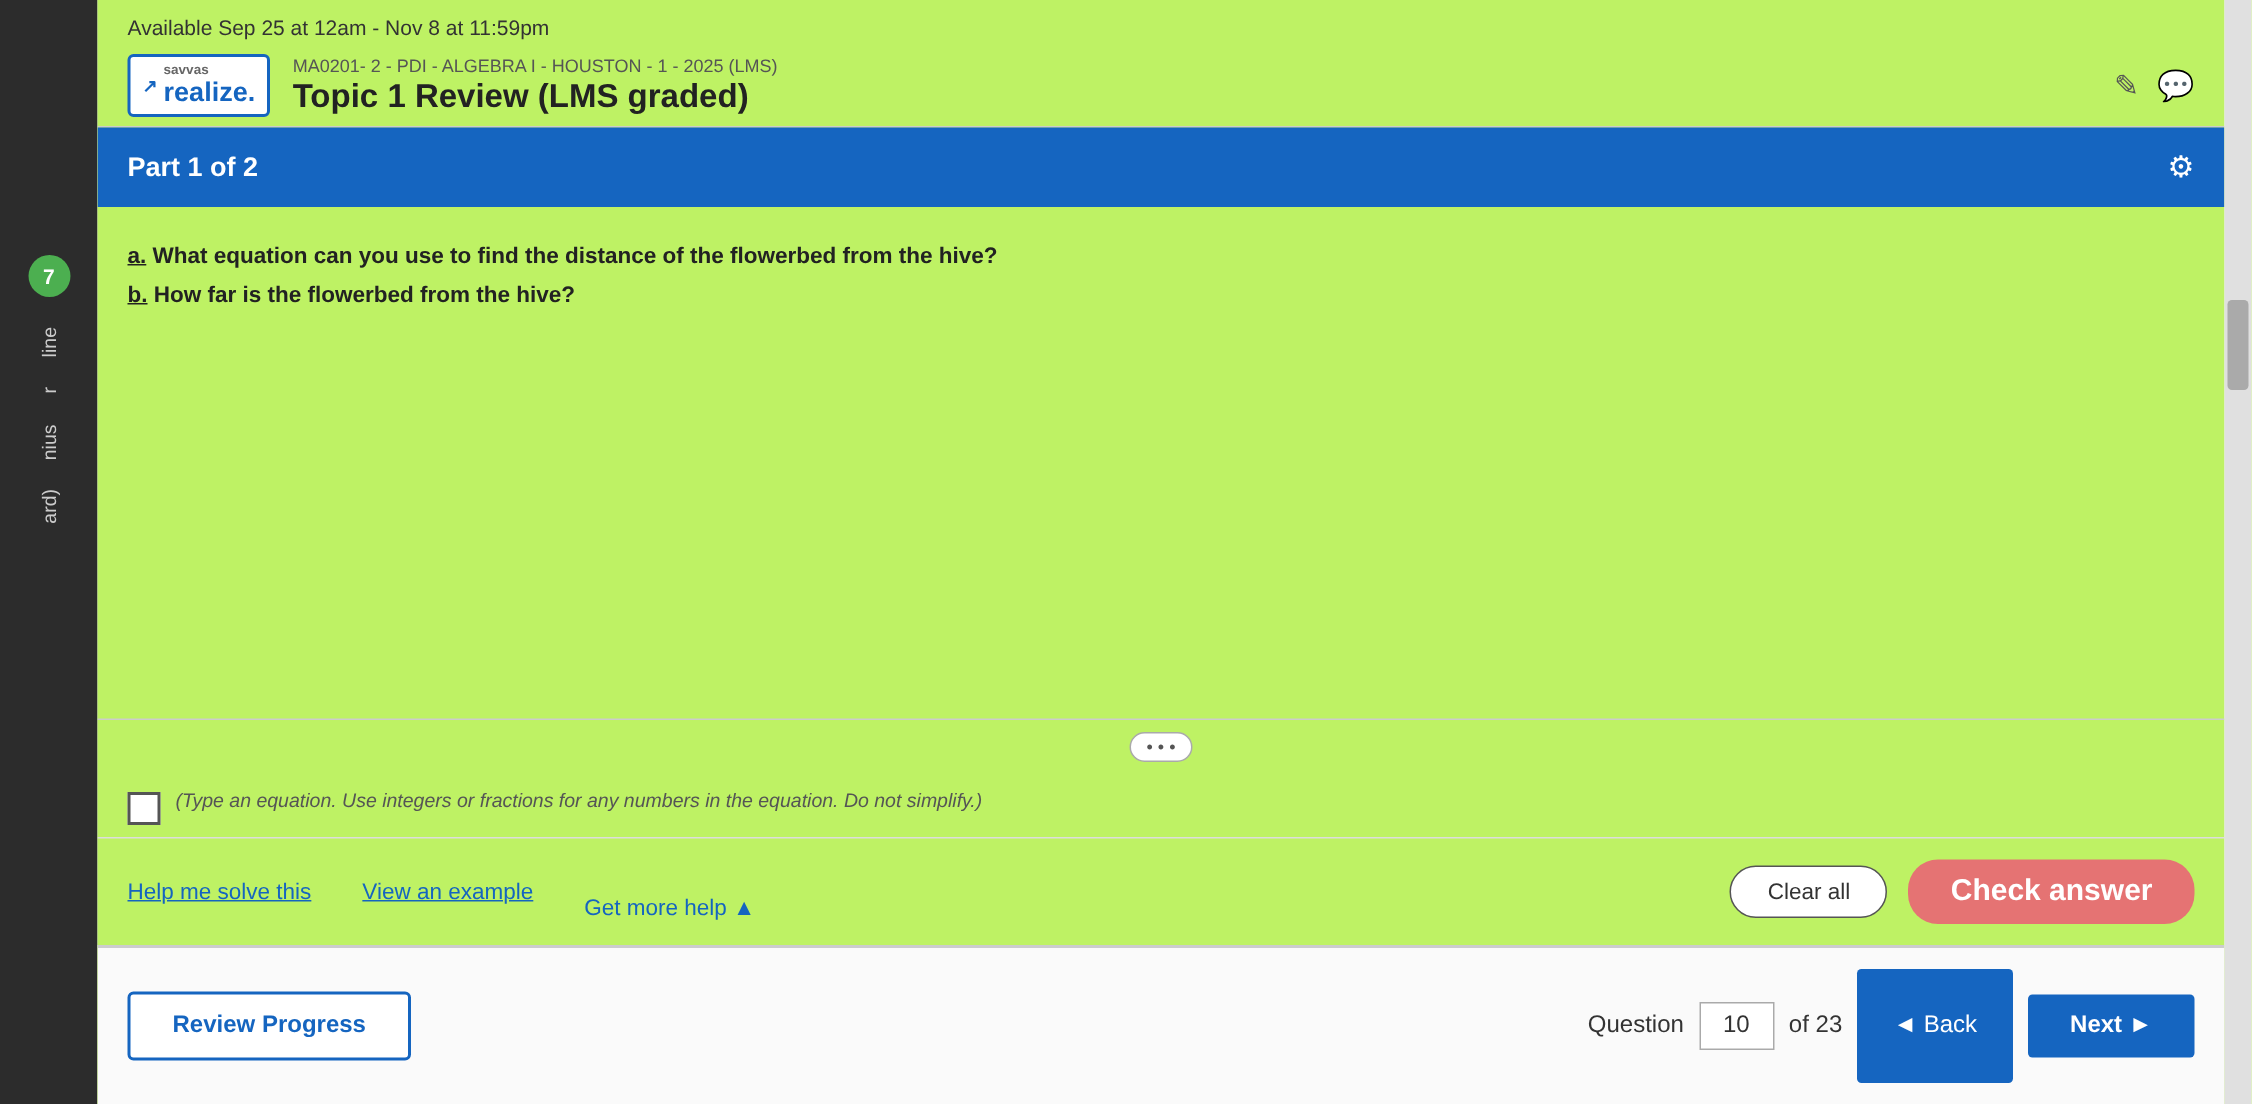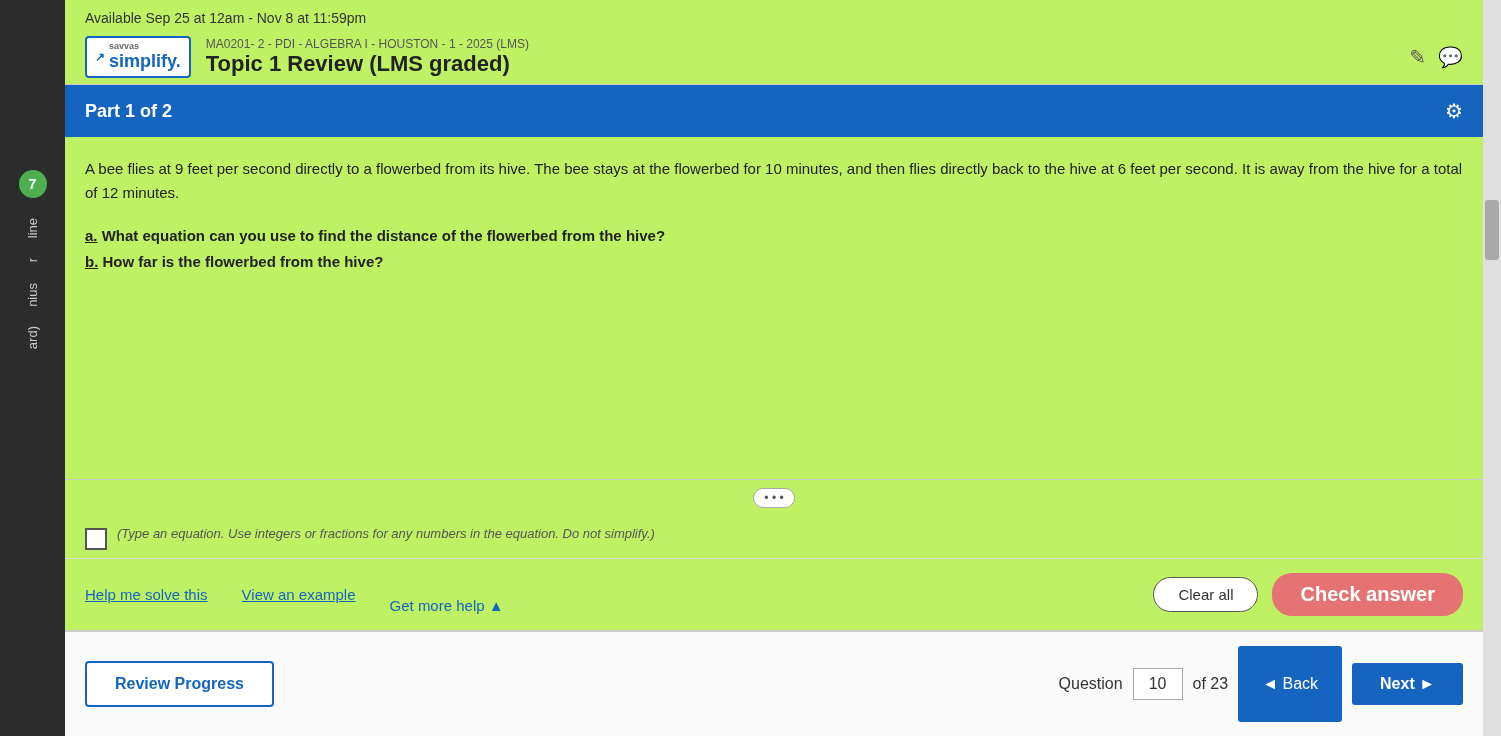--- a/index.html
+++ b/index.html
@@ -387,42 +387,41 @@
   <div class="main">
 
     <div class="top-bar">
       <div class="available-text">Available  Sep 25 at 12am - Nov 8 at 11:59pm</div>
       <div class="header-row">
         <div class="logo-area">
           <div class="realize-logo">
             <span class="logo-icon">↗</span>
             <div>
               <span class="savvas-text">savvas</span>
-              <span>simplify.</span>
+              <span>realize.</span>
             </div>
           </div>
           <div class="topic-info">
             <div class="breadcrumb-text">MA0201- 2 - PDI - ALGEBRA I - HOUSTON - 1 - 2025 (LMS)</div>
             <div class="topic-title">Topic 1 Review (LMS graded)</div>
           </div>
         </div>
         <div class="header-icons">
           <span class="header-icon">✎</span>
           <span class="header-icon">💬</span>
         </div>
       </div>
     </div>
 
     <div class="part-header">
       <span class="part-label">Part 1 of 2</span>
       <span class="settings-icon">⚙</span>
     </div>
 
     <div class="question-content">
-      <div class="question-text">A bee flies at 9 feet per second directly to a flowerbed from its hive. The bee stays at the flowerbed for 10 minutes, and then flies directly back to the hive at 6 feet per second. It is away from the hive for a total of 12 minutes.</div>
       <div class="question-parts">
         <div>
           <span style="font-weight:bold; text-decoration:underline;">a.</span>
           <span> What equation can you use to find the distance of the flowerbed from the hive?</span>
         </div>
         <div>
           <span style="font-weight:bold; text-decoration:underline;">b.</span>
           <span> How far is the flowerbed from the hive?</span>
         </div>
       </div>

